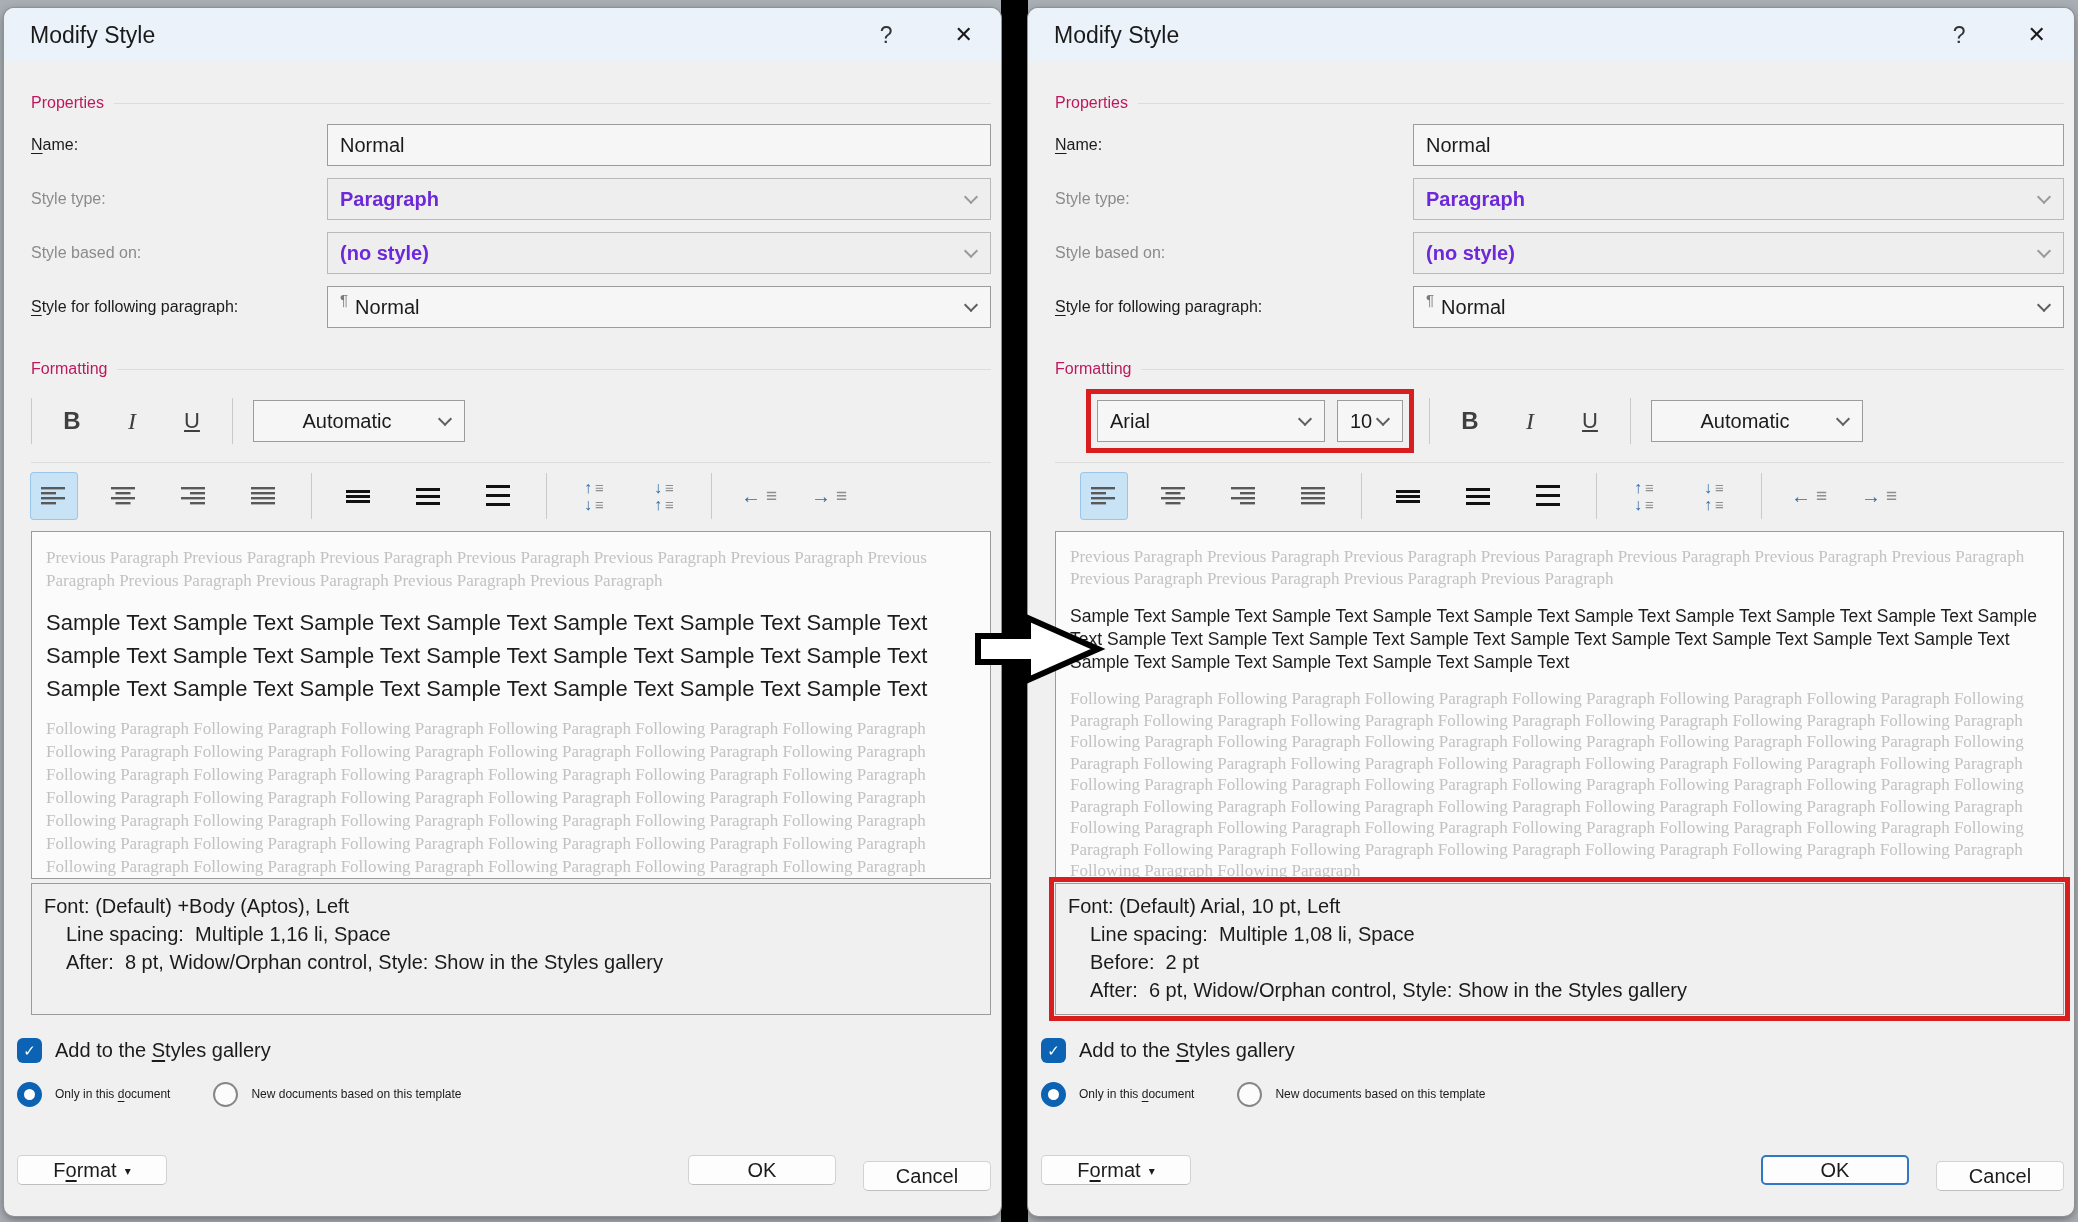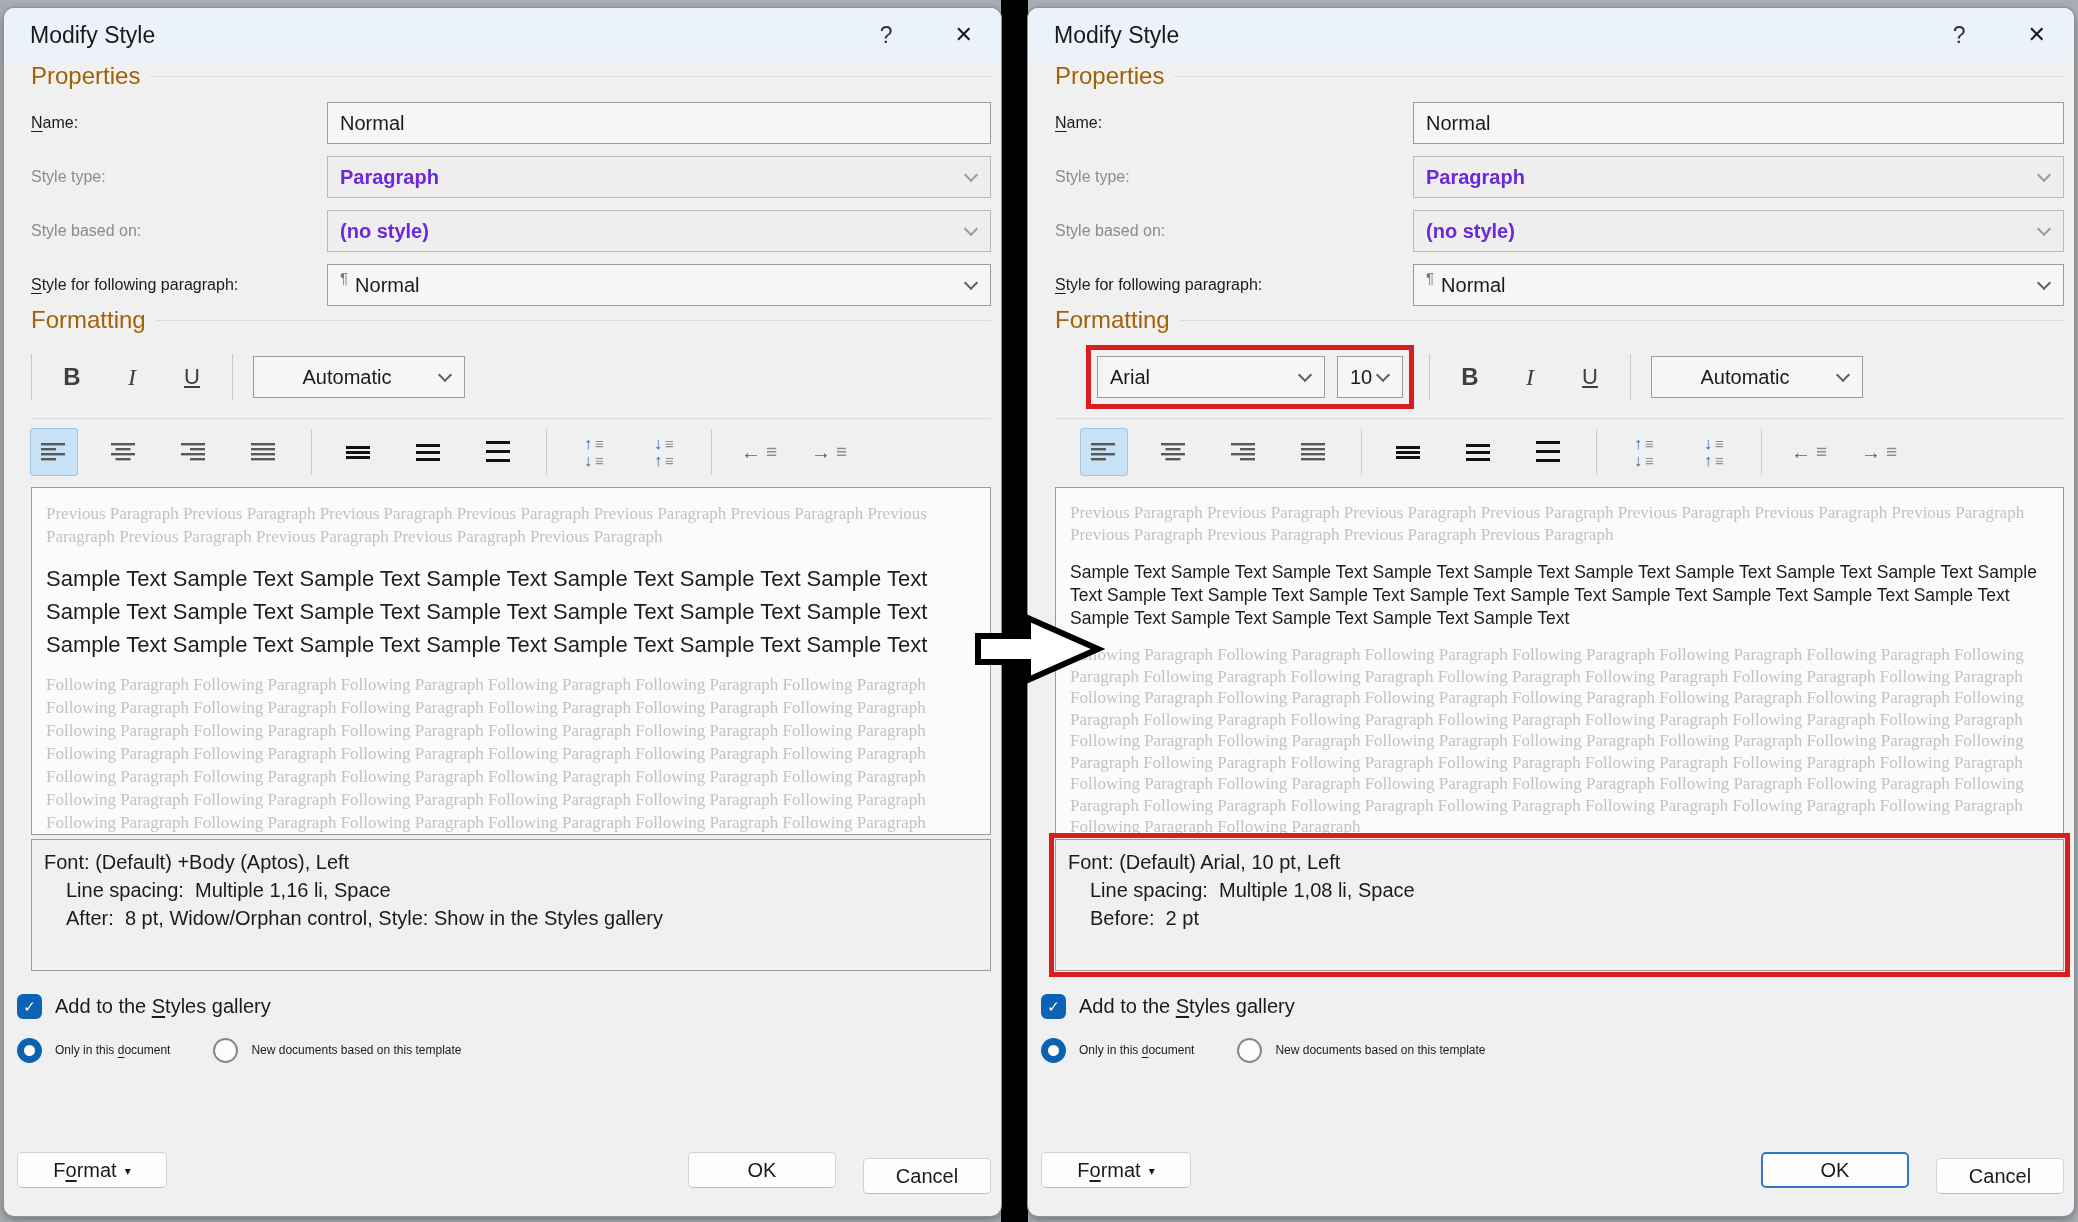--- a/index.html
+++ b/index.html
@@ -27,21 +27,21 @@
   .titlebar {
     height:54px; background:#ebf2fa; display:flex; align-items:center;
     padding:0 28px 0 26px;
   }
   .title { font-size:23px; color:#1a1a1a; }
   .tb-icons { margin-left:auto; display:flex; align-items:center; gap:62px; }
   .help  { font-size:23px; color:#333; cursor:default; }
   .close { font-size:22px; color:#1a1a1a; cursor:default; }
 
   
-  .group-label { display:flex; align-items:center; margin:0 10px 0 27px; font-size:24px; color:#a16207; }
+  .group-label { display:flex; align-items:center; margin:32px 10px 0 27px; font-size:16px; color:#be185d; }
   .group-label .gline { flex:1; height:1px; background:#dcdcdc; margin-left:10px; }
 
   
   .form-row { display:flex; align-items:center; margin:12px 10px 0 27px; height:42px; }
   .lbl { width:296px; flex:0 0 auto; font-size:16px; color:#1b1b1b; padding-left:0; }
   .dlg-right .lbl { width:358px; }
   .lbl.dis { color:#8b8b8b; }
   .ul { text-decoration:underline; text-underline-offset:3px; }
 
   .txt {
@@ -111,21 +111,21 @@
   .chk-row { display:flex; align-items:center; gap:13px; margin:20px 10px 0 13px; height:30px; font-size:20px; color:#1b1b1b; }
   .checkbox { width:25px; height:25px; border-radius:6px; background:#0c63b4; display:flex; align-items:center; justify-content:center; }
   .checkbox .check { color:#fff; font-size:15px; line-height:1; }
   .radio-row { display:flex; align-items:center; gap:13px; margin:14px 10px 0 13px; height:30px; font-size:12px; color:#1b1b1b; }
   .radio { width:25px; height:25px; border-radius:50%; flex:0 0 auto; }
   .radio.on  { border:7.5px solid #0c63b4; background:#fff; }
   .radio.off { border:2px solid #878787; background:#fcfcfc; margin-left:30px; }
 
   
   .btn-bar { position:absolute; bottom:0; left:0; right:0; height:92px; display:flex; align-items:center; padding:0 10px 0 13px; }
-  .btn { height:36px; background:#fdfdfd; border:1px solid #d2d2d2; border-bottom-color:#bfbfbf; border-radius:5px;
+  .btn { height:30px; background:#fdfdfd; border:1px solid #d2d2d2; border-bottom-color:#bfbfbf; border-radius:5px;
          font-family:"Liberation Sans",sans-serif; font-size:20px; color:#1b1b1b;
          display:flex; align-items:center; justify-content:center; }
   .btn.format { width:150px; gap:8px; }
   .btn.format .caret { font-size:12px; color:#1b1b1b; margin-top:2px; }
   .btn.ok { width:148px; margin-left:auto; }
   .btn.ok.default { border:2px solid #2f78c5; }
   .btn.cancel { width:128px; margin-left:27px;margin-top:12px; }
 </style>
 </head>
 <body>
@@ -485,20 +485,21 @@
     <div class="preview">
       <div class="ctx">Previous Paragraph Previous Paragraph Previous Paragraph Previous Paragraph Previous Paragraph Previous Paragraph Previous Paragraph Previous Paragraph Previous Paragraph Previous Paragraph Previous Paragraph</div>
       <div class="sample">Sample Text Sample Text Sample Text Sample Text Sample Text Sample Text Sample Text Sample Text Sample Text Sample Text Sample Text Sample Text Sample Text Sample Text Sample Text Sample Text Sample Text Sample Text Sample Text Sample Text Sample Text Sample Text Sample Text Sample Text</div>
       <div class="ctx">Following Paragraph Following Paragraph Following Paragraph Following Paragraph Following Paragraph Following Paragraph Following Paragraph Following Paragraph Following Paragraph Following Paragraph Following Paragraph Following Paragraph Following Paragraph Following Paragraph Following Paragraph Following Paragraph Following Paragraph Following Paragraph Following Paragraph Following Paragraph Following Paragraph Following Paragraph Following Paragraph Following Paragraph Following Paragraph Following Paragraph Following Paragraph Following Paragraph Following Paragraph Following Paragraph Following Paragraph Following Paragraph Following Paragraph Following Paragraph Following Paragraph Following Paragraph Following Paragraph Following Paragraph Following Paragraph Following Paragraph Following Paragraph Following Paragraph Following Paragraph Following Paragraph Following Paragraph Following Paragraph Following Paragraph Following Paragraph Following Paragraph Following Paragraph Following Paragraph Following Paragraph Following Paragraph Following Paragraph</div>
     </div>
 
     <div class="desc hl">
       <div class="dline">Font: (Default) Arial, 10 pt, Left</div>
       <div class="dline ind">Line spacing:  Multiple 1,08 li, Space</div>
       <div class="dline ind">Before:  2 pt</div>
+      <div class="dline ind">After:  6 pt, Widow/Orphan control, Style: Show in the Styles gallery</div>
     </div>
 
     <div class="chk-row">
       <span class="checkbox">
         <span class="check">✓</span>
       </span>
       <span><span>Add to the </span><span class="ul">S</span><span>tyles gallery</span></span>
     </div>
 
     <div class="radio-row">

